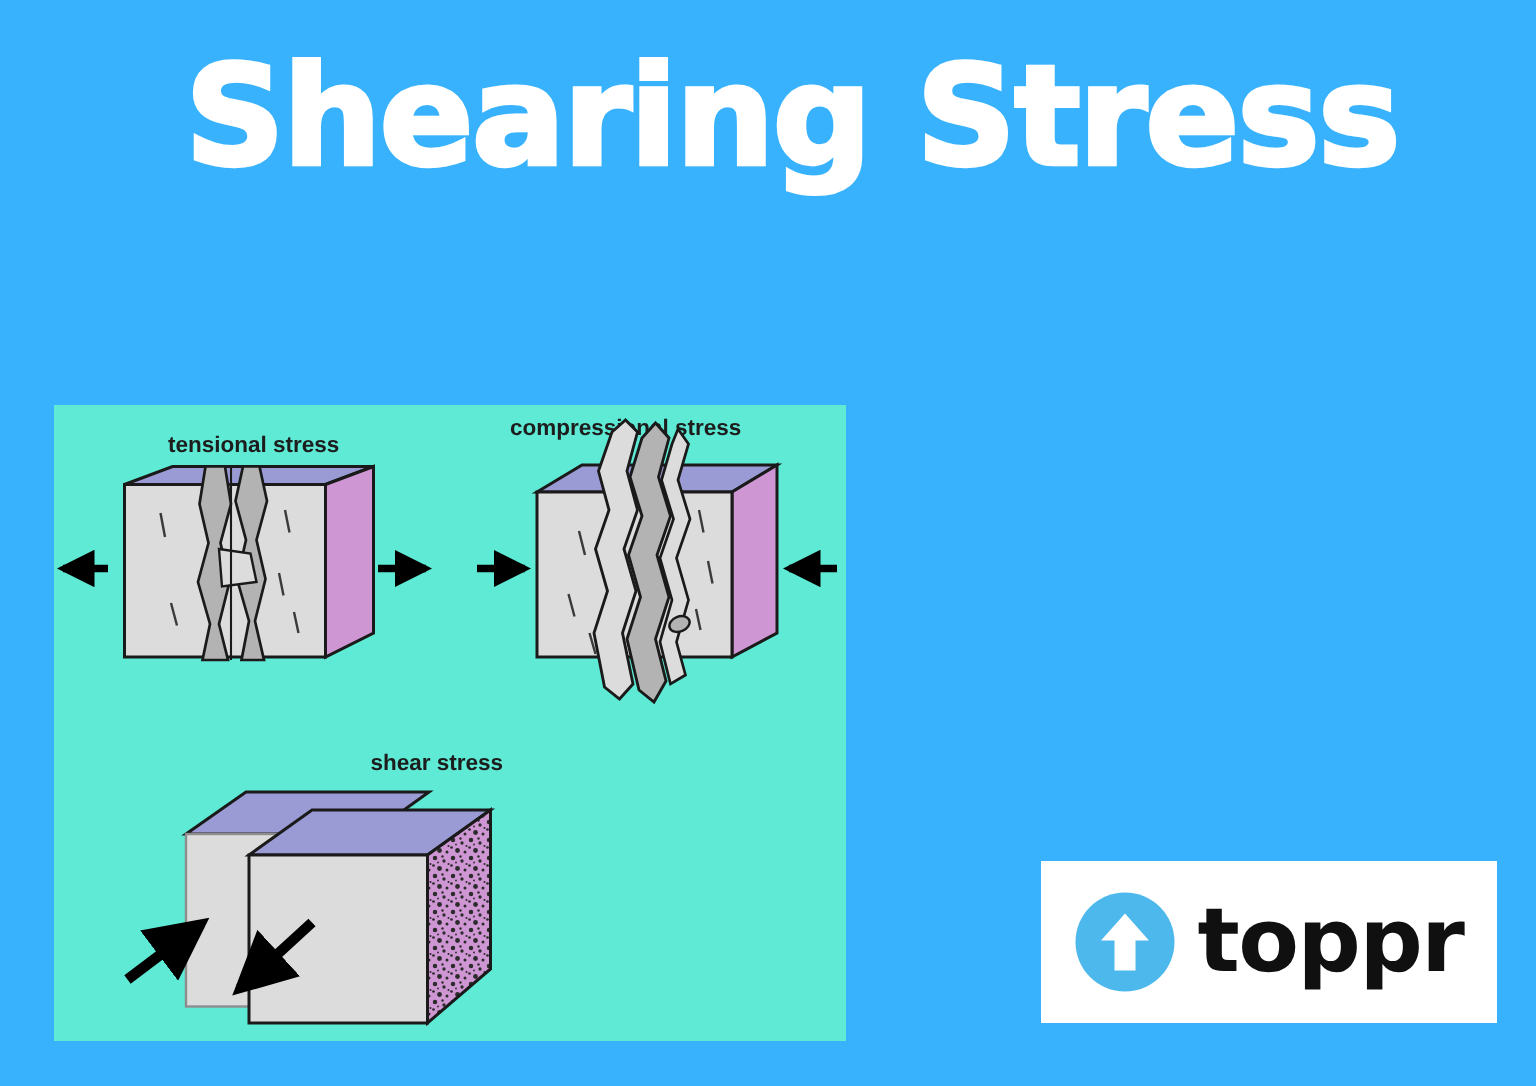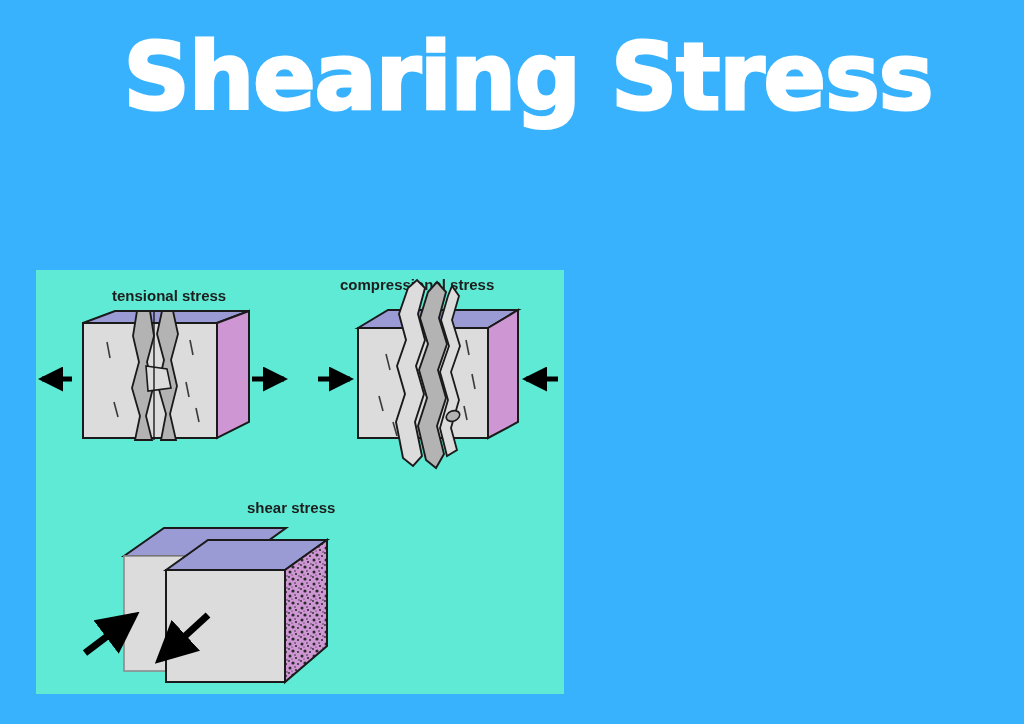--- a/index.html
+++ b/index.html
@@ -203,14 +203,23 @@
           <rect x="130" y="300" width="119" height="112" fill="#dcdcdc" stroke="#1a1a1a" stroke-width="2"></rect>
         </g>
 
         <line x1="49" y1="383" x2="98" y2="346" stroke="#000000" stroke-width="7" marker-end="url(#arrowhead)"></line>
         <line x1="172" y1="345" x2="124" y2="389" stroke="#000000" stroke-width="7" marker-end="url(#arrowhead)"></line>
       </g>
 
     </svg>
   </div>
 
+  <div id="logo-plate">
+    <div id="logo-inner">
+      <svg id="logo-mark" viewBox="0 0 68 68" xmlns="http://www.w3.org/2000/svg">
+        <circle cx="34" cy="34" r="33" fill="#4db8ec"></circle>
+        <path d="M34 15 L50 33 L41 33 L41 53 L27 53 L27 33 L18 33 Z" fill="#ffffff"></path>
+      </svg>
+      <div id="logo-word">toppr</div>
+    </div>
+  </div>
 
 </div>
 
 </body></html>

